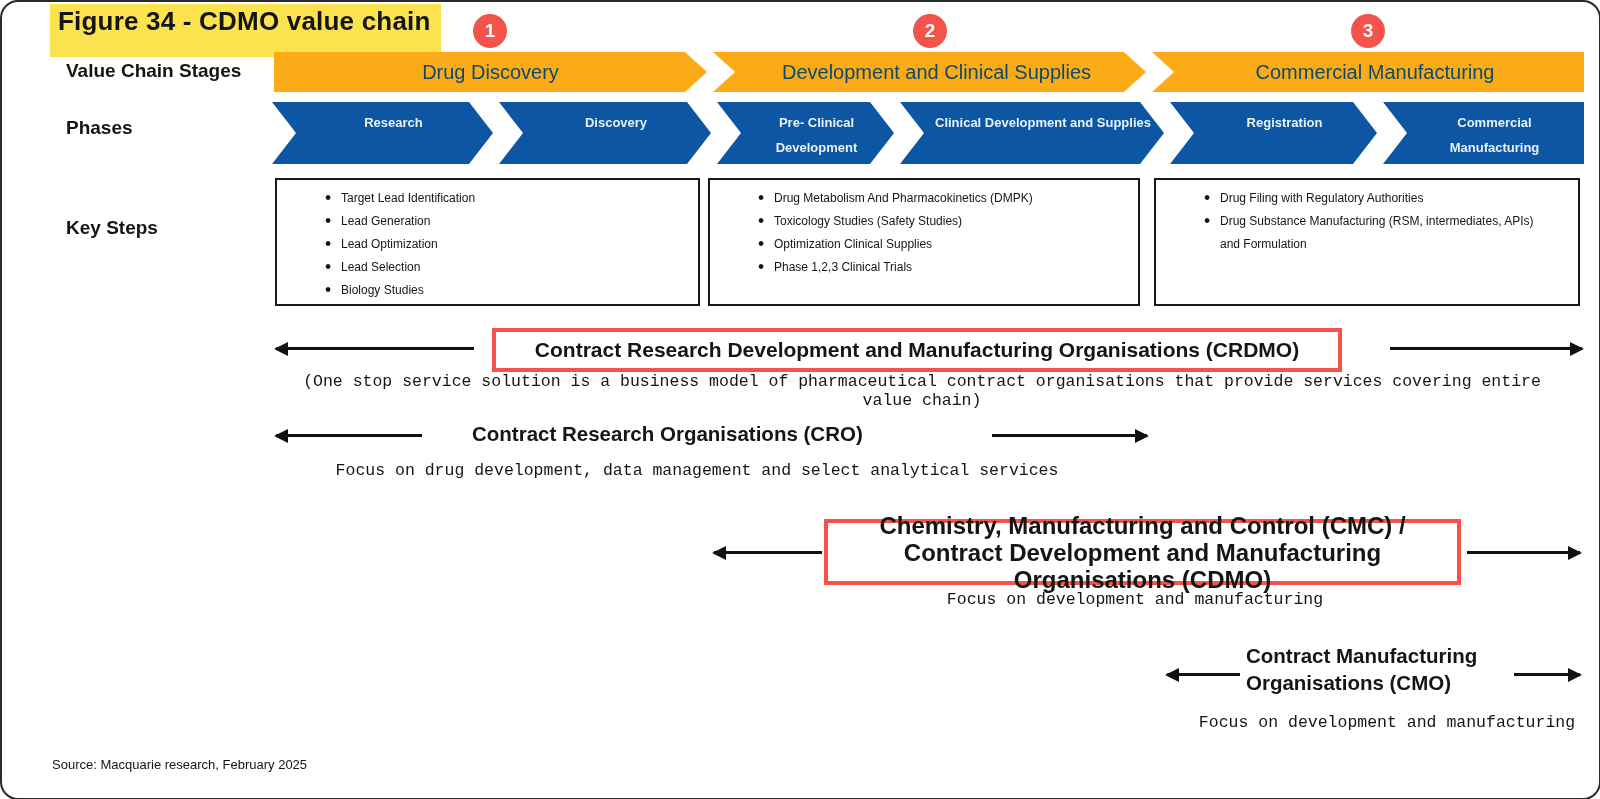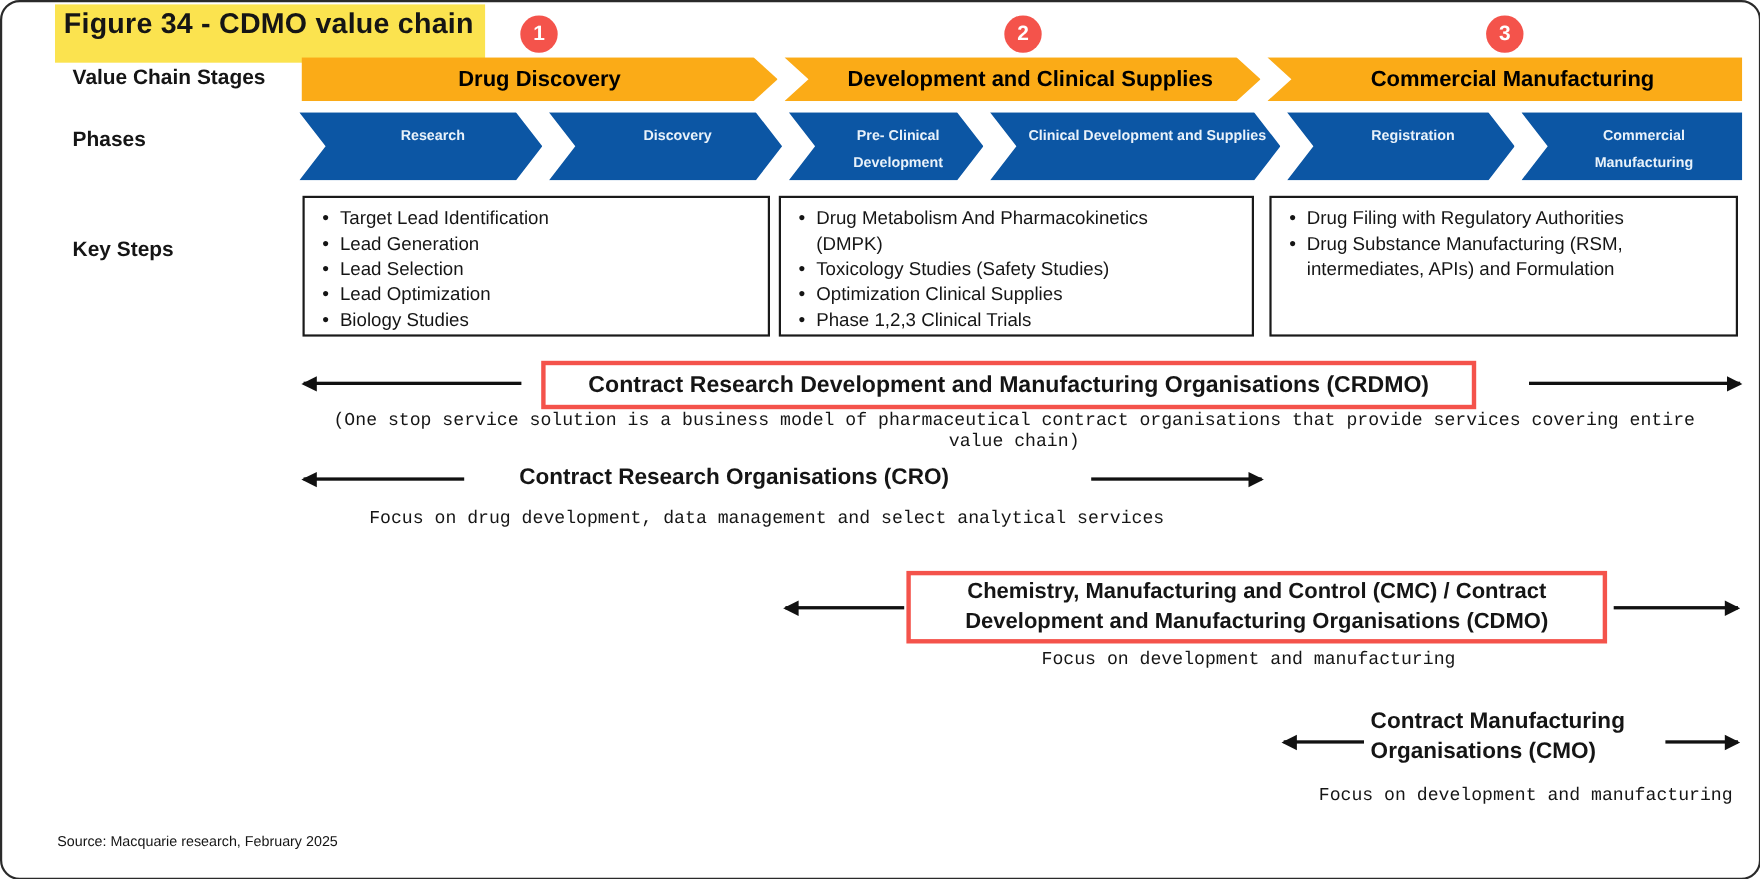--- a/index.html
+++ b/index.html
@@ -13,55 +13,55 @@
   .rowlabel{position:absolute;left:64px;font-size:19px;font-weight:700;}
   .lbl-stages{top:58px;}
   .lbl-phases{top:115px;}
   .lbl-keysteps{top:215px;}
 
   
   .marker{position:absolute;top:12px;width:34px;height:34px;border-radius:50%;background:#F4534B;color:#fff;font-size:19px;font-weight:700;display:flex;align-items:center;justify-content:center;}
   .m1{left:471px;}.m2{left:911px;}.m3{left:1349px;}
 
   
-  .stage{position:absolute;top:50px;height:40px;background:#FBAB17;display:flex;align-items:center;justify-content:center;font-size:20px;font-weight:700;color:#000000;box-sizing:border-box;}
+  .stage{position:absolute;top:50px;height:40px;background:#FBAB17;display:flex;align-items:center;justify-content:center;font-size:20px;font-weight:400;color:#0c4a6e;box-sizing:border-box;}
   .stage.first{left:272px;width:433px;clip-path:polygon(0 0,calc(100% - 22px) 0,100% 50%,calc(100% - 22px) 100%,0 100%);}
   .stage.mid{left:711px;width:433px;padding-left:14px;clip-path:polygon(0 0,calc(100% - 22px) 0,100% 50%,calc(100% - 22px) 100%,0 100%,22px 50%);}
   .stage.last{left:1150px;width:432px;padding-left:14px;clip-path:polygon(0 0,100% 0,100% 100%,0 100%,22px 50%);}
 
   
   .phase{position:absolute;top:100px;height:62px;background:#0C56A4;color:#E9F2FA;font-size:13px;font-weight:700;text-align:center;line-height:25px;box-sizing:border-box;padding:8px 8px 0 30px;clip-path:polygon(0 0,calc(100% - 24px) 0,100% 50%,calc(100% - 24px) 100%,0 100%,24px 50%);}
   .phase.flat-right{clip-path:polygon(0 0,100% 0,100% 100%,0 100%,24px 50%);}
   .ph1{left:270px;width:221px;}
   .ph2{left:497px;width:212px;}
   .ph3{left:715px;width:177px;}
   .ph4{left:898px;width:264px;}
   .ph5{left:1168px;width:207px;}
   .ph6{left:1381px;width:201px;}
 
   
   .keybox{position:absolute;top:176px;height:128px;border:2.5px solid #1a1a1a;background:#fff;box-sizing:border-box;}
   .kb1{left:273px;width:425px;}
   .kb2{left:706px;width:432px;}
   .kb3{left:1152px;width:426px;}
   .keybox ul{list-style:none;margin:7px 0 0 0;padding:0;}
-  .keybox li{position:relative;padding-left:32px;font-size:17px;line-height:23px;}
+  .keybox li{position:relative;padding-left:32px;font-size:12px;line-height:23px;margin-left:32px;}
   .keybox li::before{content:"\2022";position:absolute;left:16px;top:0;font-size:17.5px;}
   .kb2 li{max-width:345px;}
   .kb3 li{max-width:320px;}
 
   
   .arr{position:absolute;height:3px;background:#111;}
   .arr.head-right::after{content:"";position:absolute;right:-2px;top:50%;transform:translateY(-50%);width:0;height:0;border-top:7px solid transparent;border-bottom:7px solid transparent;border-left:14px solid #111;}
   .arr.head-left::before{content:"";position:absolute;left:-2px;top:50%;transform:translateY(-50%);width:0;height:0;border-top:7px solid transparent;border-bottom:7px solid transparent;border-right:14px solid #111;}
 
   
   .redbox{position:absolute;border:4px solid #F4534B;background:#fff;box-sizing:border-box;display:flex;align-items:center;justify-content:center;text-align:center;font-weight:700;}
   .crdmo-box{left:490px;top:326px;width:850px;height:44px;font-size:21px;}
-  .cmc-box{left:822px;top:517px;width:637px;height:66px;font-size:20px;line-height:27px;padding:0 12px;}
+  .cmc-box{left:822px;top:517px;width:637px;height:66px;font-size:24px;line-height:27px;padding:0 12px;}
 
   .orglabel{position:absolute;font-weight:700;}
   .cro-label{left:470px;top:420px;width:460px;font-size:20.5px;}
   .cmo-label{left:1244px;top:640px;width:264px;font-size:20.5px;line-height:27px;}
 
   .caption{position:absolute;font-size:16.5px;text-align:center;color:#151515;font-family:Liberation Mono, monospace;}
   .cap-crdmo{left:280px;top:370px;width:1280px;}
   .cap-cro{left:330px;top:459px;width:730px;}
   .cap-cmc{left:883px;top:588px;width:500px;}
   .cap-cmo{left:1175px;top:711px;width:420px;}
@@ -91,22 +91,22 @@
   <div class="phase ph2">Discovery</div>
   <div class="phase ph3">Pre- Clinical Development</div>
   <div class="phase ph4">Clinical Development and Supplies</div>
   <div class="phase ph5">Registration</div>
   <div class="phase ph6 flat-right">Commercial Manufacturing</div>
 
   <div class="keybox kb1">
     <ul>
       <li>Target Lead Identification</li>
       <li>Lead Generation</li>
+      <li>Lead Optimization</li>
       <li>Lead Selection</li>
-      <li>Lead Optimization</li>
       <li>Biology Studies</li>
     </ul>
   </div>
 
   <div class="keybox kb2">
     <ul>
       <li>Drug Metabolism And Pharmacokinetics (DMPK)</li>
       <li>Toxicology Studies (Safety Studies)</li>
       <li>Optimization Clinical Supplies</li>
       <li>Phase 1,2,3  Clinical Trials</li>

